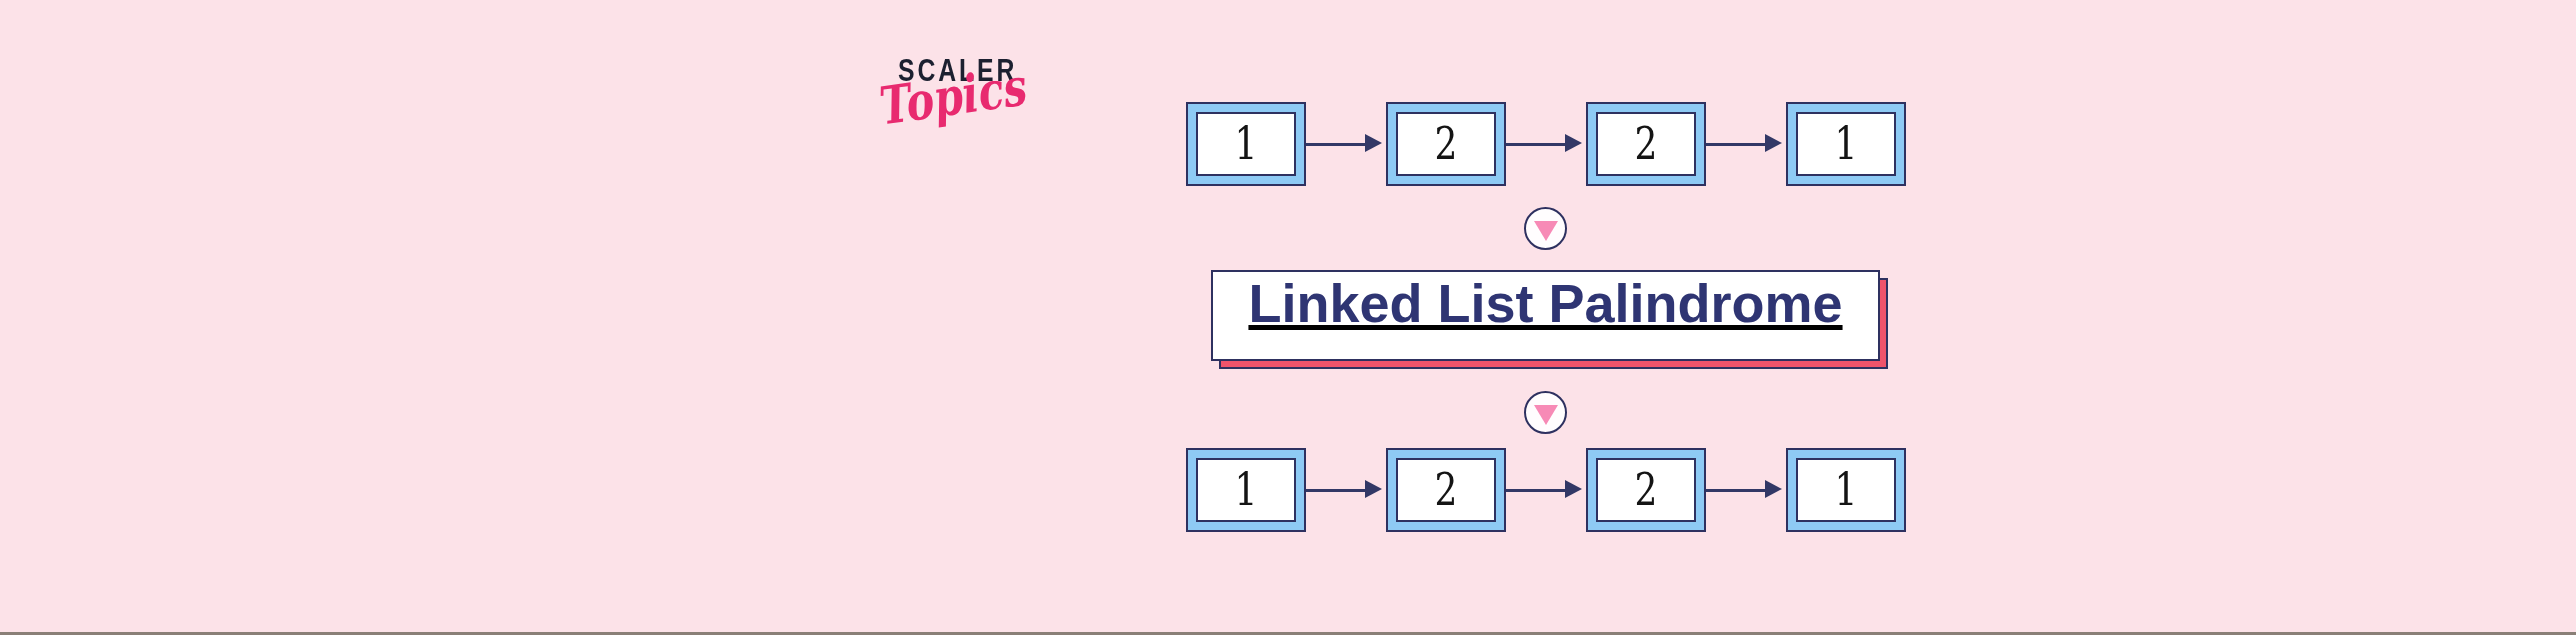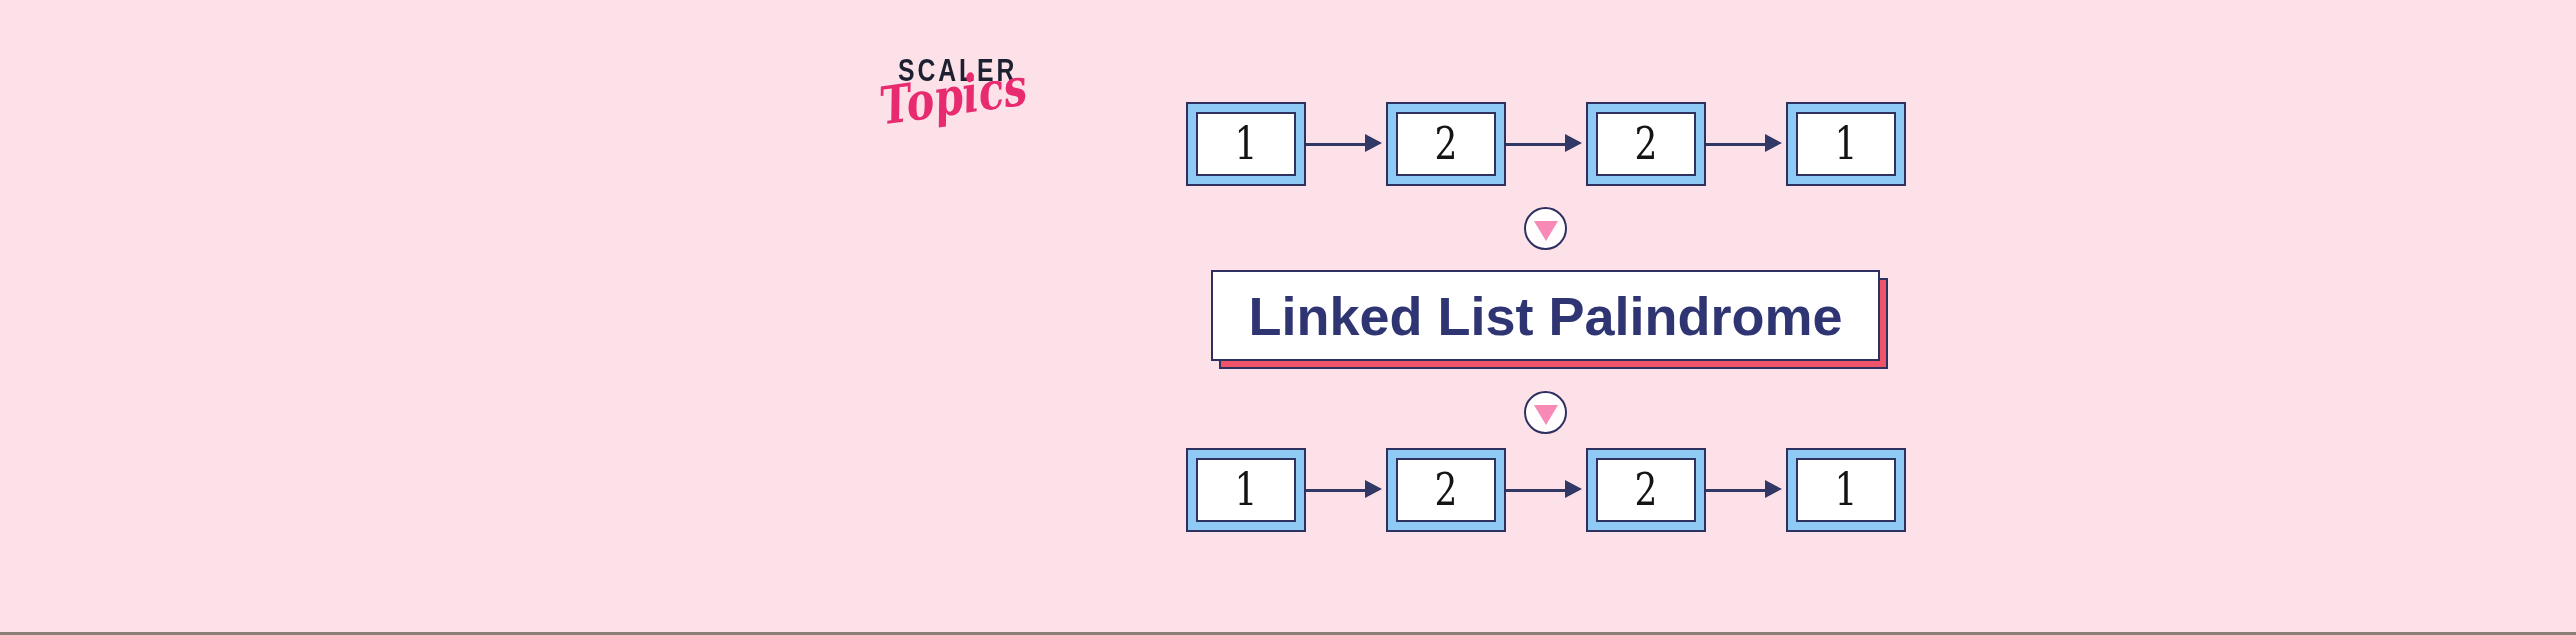--- a/index.html
+++ b/index.html
@@ -97,21 +97,21 @@
     width: 669px; height: 91px;
     background: #f0546b;
     border: 2.1px solid #2e3160;
   }
   .title-face {
     position: absolute; left: 0; top: 0;
     box-sizing: border-box;
     width: 669px; height: 91px;
     background: #ffffff;
     border: 2.6px solid #2e3160;
-    display: flex; align-items: center; justify-content: center;
+    display: flex; justify-content: center; text-decoration: underline;
   }
   .title-text {
     font-family: "Liberation Sans", sans-serif;
     font-weight: bold; font-size: 54px;
     color: #2f3573;
     white-space: nowrap;
   }
 
   
   .footer-bar {

